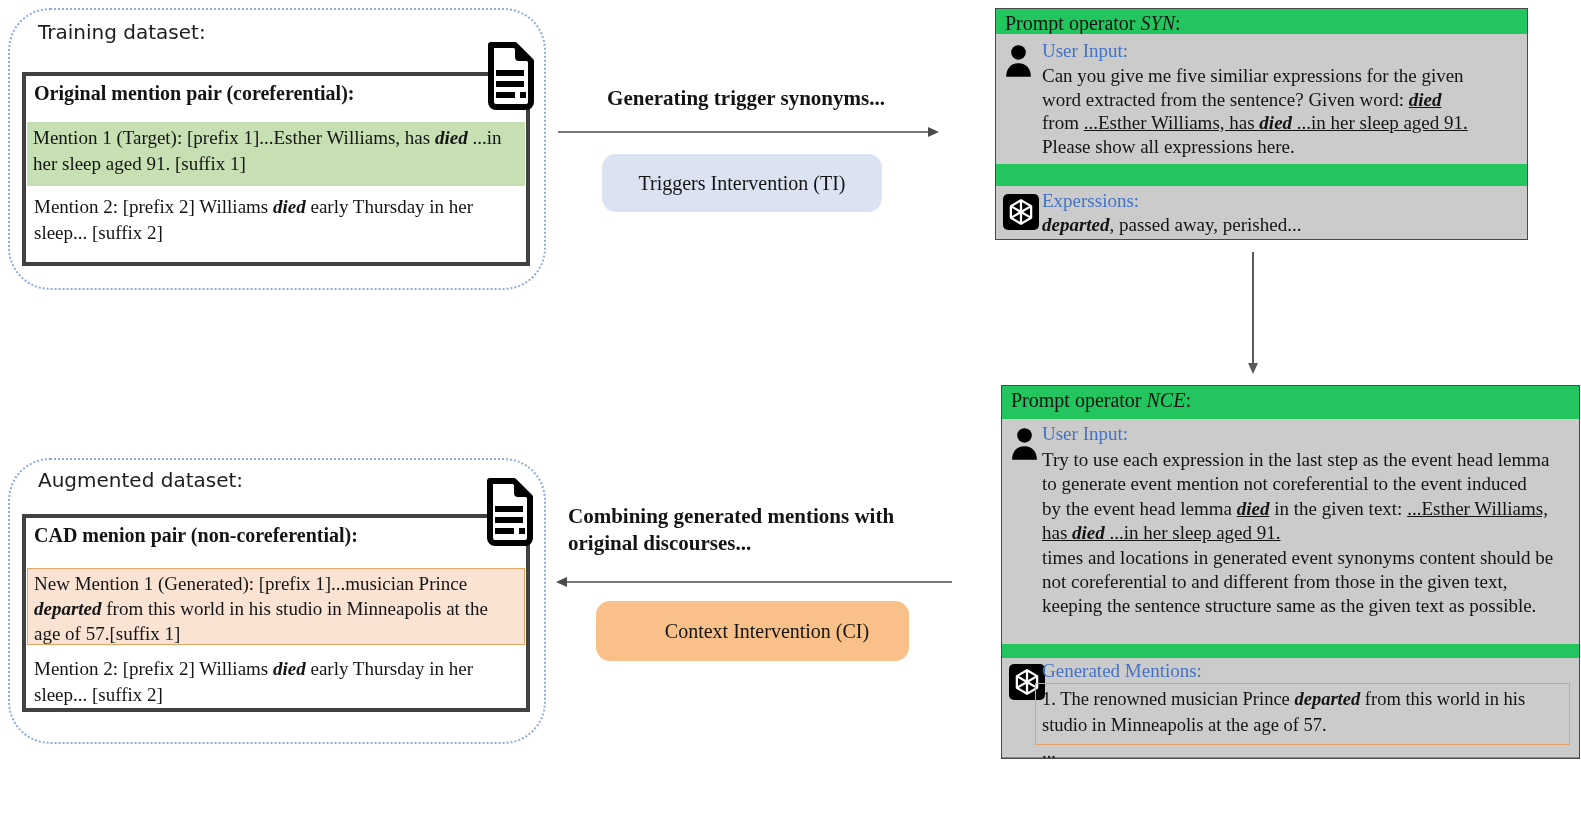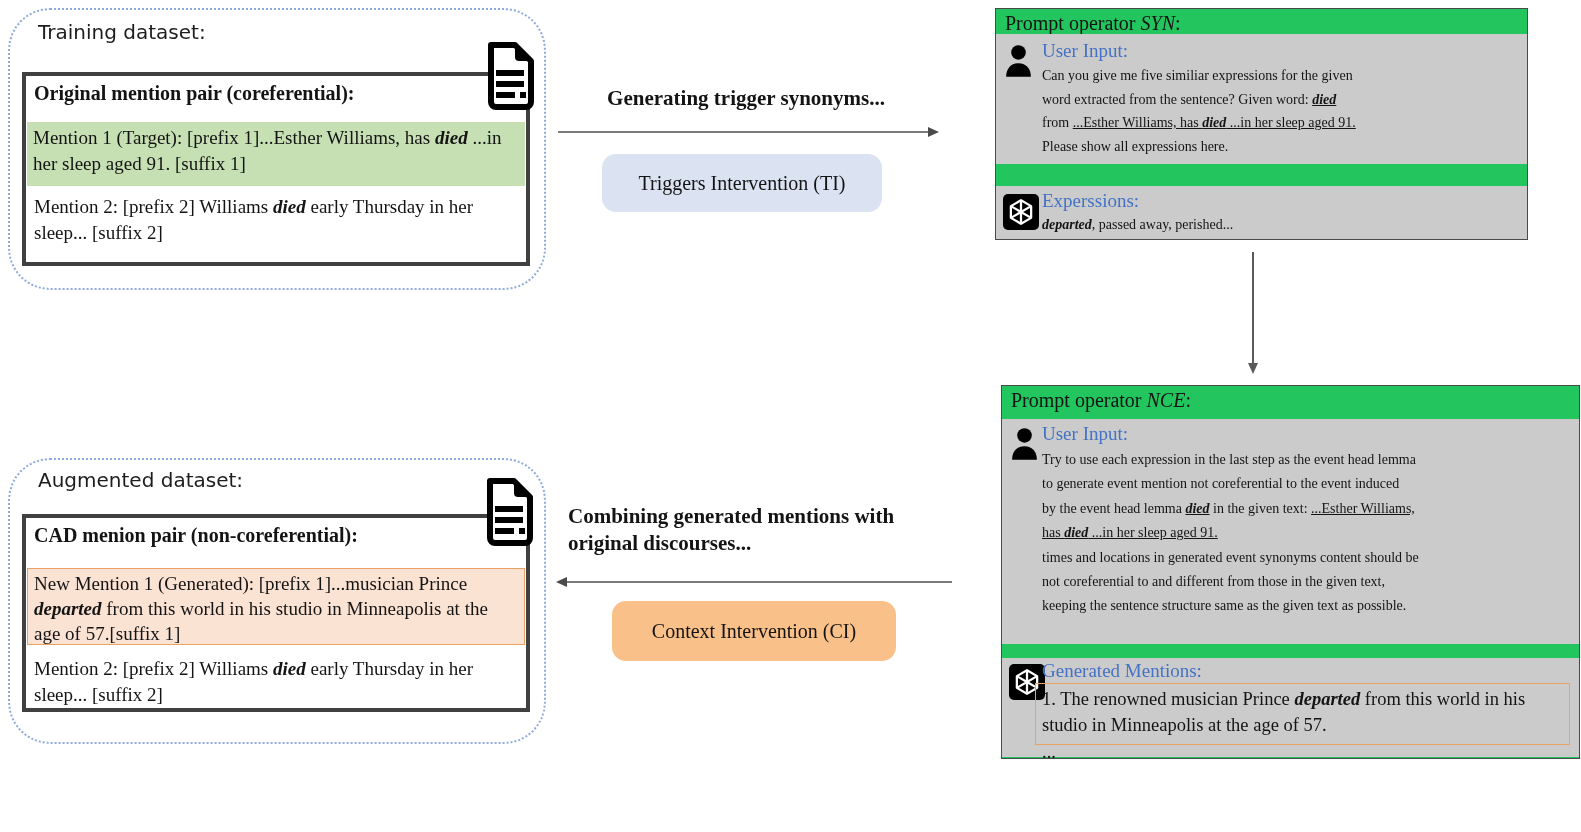--- a/index.html
+++ b/index.html
@@ -35,21 +35,21 @@
   #flow-top-label{left:556px;top:85px;width:380px;text-align:center;}
   #flow-bottom-label{left:568px;top:503px;width:380px;}
   .h-line{position:absolute;height:2px;background:#7a7a7a;}
   #flow-top-arrow-line{left:558px;top:131px;width:370px;}
   #flow-bottom-arrow-line{left:567px;top:581px;width:385px;}
   .tri{position:absolute;width:0;height:0;}
   #flow-top-arrowhead{left:928px;top:127px;border-left:11px solid #4a4a4a;border-top:5px solid transparent;border-bottom:5px solid transparent;}
   #flow-bottom-arrowhead{left:556px;top:577px;border-right:11px solid #4a4a4a;border-top:5px solid transparent;border-bottom:5px solid transparent;}
   .flow-button{position:absolute;border-radius:14px;font-size:20px;display:flex;align-items:center;justify-content:center;}
   #ti-button{left:602px;top:154px;width:280px;height:58px;background:#dbe3f3;}
-  #ci-button{left:612px;top:601px;width:284px;height:60px;background:#f9c189;}
+  #ci-button{left:596px;top:601px;width:284px;height:60px;background:#f9c189;padding-left:29px;}
 
   
   #syn-nce-line{position:absolute;left:1252px;top:252px;width:2px;height:112px;background:#5a5a5a;}
   #syn-nce-arrowhead{left:1248px;top:363px;border-top:11px solid #5a5a5a;border-left:5px solid transparent;border-right:5px solid transparent;}
 
   
   .prompt-box{position:absolute;border:1px solid #4a4a4a;background:#22c55e;}
   #syn-box{left:995px;top:8px;width:531px;height:230px;}
   #nce-box{left:1001px;top:385px;width:577px;height:372px;}
   .prompt-title{position:absolute;left:9px;top:3px;font-size:20px;white-space:nowrap;}
@@ -60,21 +60,21 @@
   #nce-resp-block{top:272px;height:99px;}
   .person-icon{position:absolute;left:9px;top:10px;width:27px;height:36px;}
   #nce-user-block .person-icon{top:8px;}
   .openai-icon{position:absolute;left:7px;top:8px;width:36px;height:36px;background:#000;border-radius:5px;display:flex;align-items:center;justify-content:center;}
   #nce-resp-block .openai-icon{top:6px;}
   .chat-label{position:absolute;left:46px;color:#4472c4;font-size:19px;white-space:nowrap;}
   #syn-user-label{top:6px;}
   #syn-resp-label{top:4px;}
   #nce-user-label{left:40px;top:4px;}
   #nce-resp-label{left:40px;top:2px;}
-  .chat-text{position:absolute;font-size:14px;font-family:Liberation Serif, serif;}
+  .chat-text{position:absolute;font-size:19px;font-family:Liberation Serif, serif;}
   #syn-user-text{left:46px;top:30px;width:475px;line-height:23.5px;}
   #syn-resp-text{left:46px;top:27px;width:475px;line-height:23px;}
   #nce-user-text{left:40px;top:29px;width:534px;line-height:24.4px;}
   #gen-mentions-box{position:absolute;left:33px;top:25px;width:521px;height:56px;border:1px solid #e8a263;padding:2px 6px;font-size:18.5px;line-height:26px;}
   #nce-ellipsis{position:absolute;left:40px;top:84px;font-size:18.5px;}
   .chat-text .rline{white-space:nowrap;}
 </style>
 </head>
 <body>
 

